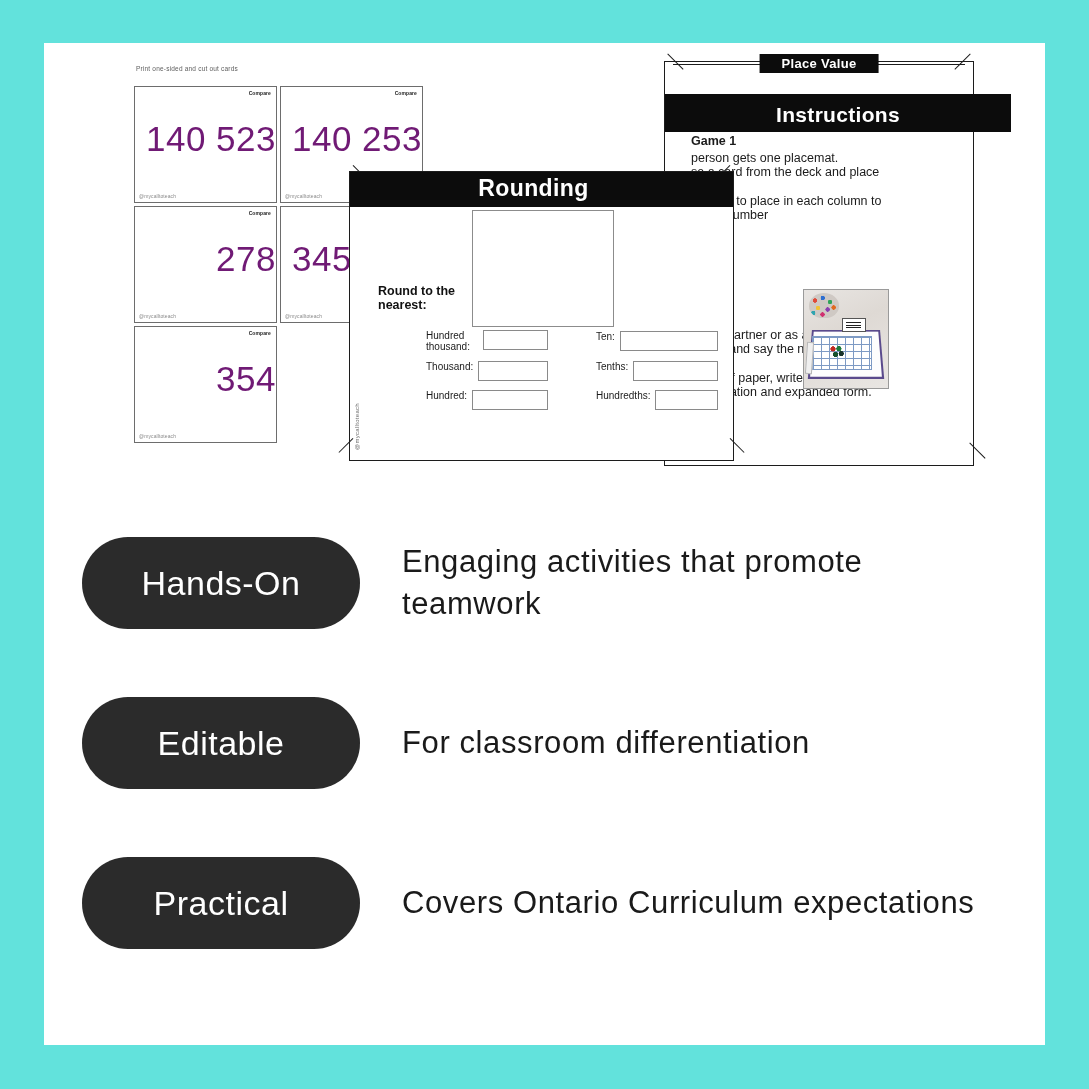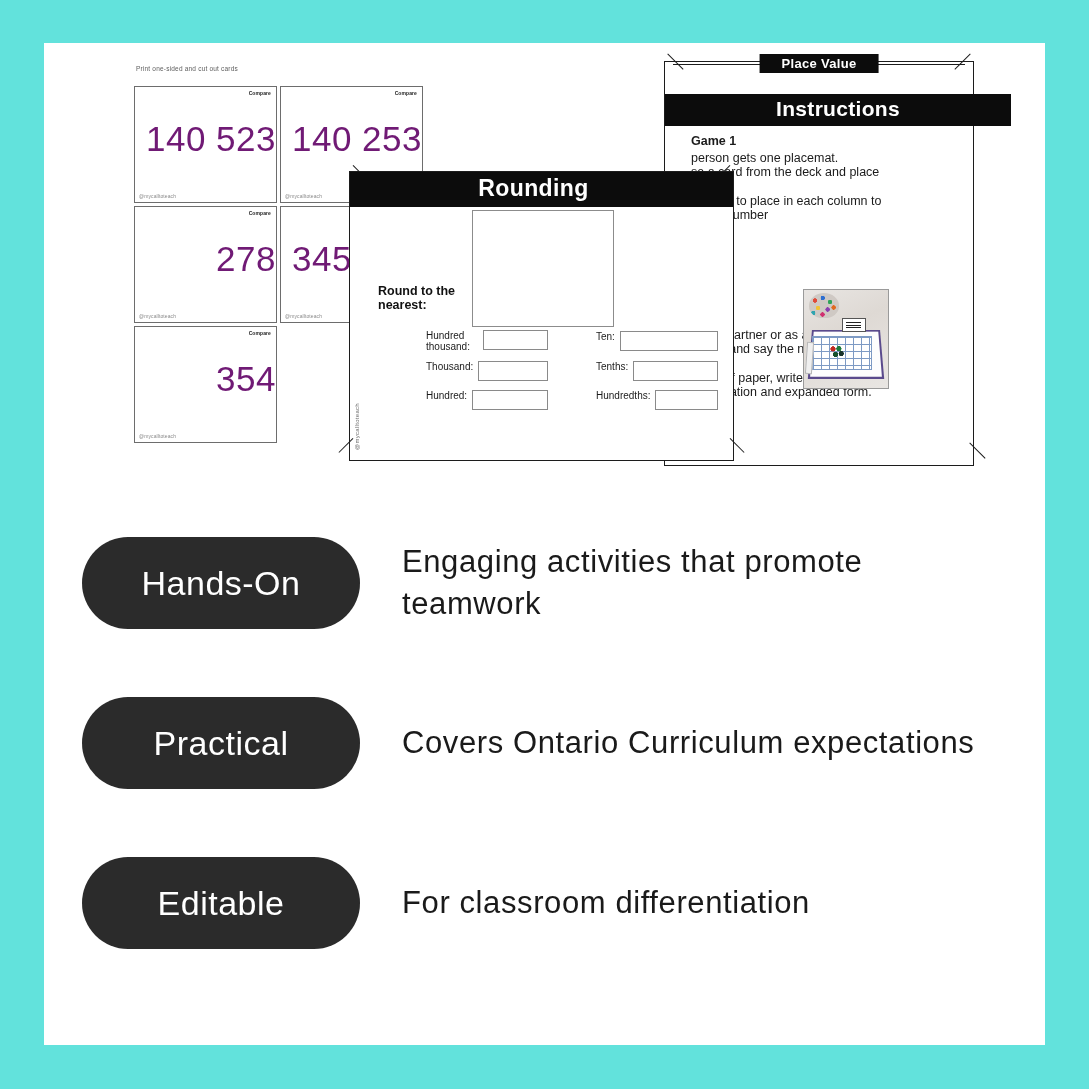--- a/index.html
+++ b/index.html
@@ -146,21 +146,21 @@
   .pv-instr-bar {
     position: absolute;
     left: 0px;
     right: -38px;
     top: 32px;
     background: #0c0c0c;
     color: #ffffff;
     font-size: 21px;
     font-weight: bold;
     text-align: center;
-    padding: 3px 0 5px 0;
+    padding: 9px 0 5px 0;
     letter-spacing: 0.3px;
   }
   .pv-body {
     position: absolute;
     left: 26px;
     right: 10px;
     top: 72px;
     font-size: 12.5px;
     color: #1b1b1b;
     line-height: 14.2px;
@@ -495,25 +495,25 @@
     </div>
 
     <div class="features">
 
       <div class="feature-row">
         <div class="pill">Hands-On</div>
         <div class="feature-text">Engaging activities that promote teamwork</div>
       </div>
 
       <div class="feature-row">
+        <div class="pill">Editable</div>
+        <div class="feature-text">For classroom differentiation</div>
+      </div>
+
+      <div class="feature-row">
         <div class="pill">Practical</div>
         <div class="feature-text">Covers Ontario Curriculum expectations</div>
       </div>
 
-      <div class="feature-row">
-        <div class="pill">Editable</div>
-        <div class="feature-text">For classroom differentiation</div>
-      </div>
-
     </div>
 
   </div>
 </div>
 
 </body></html>

